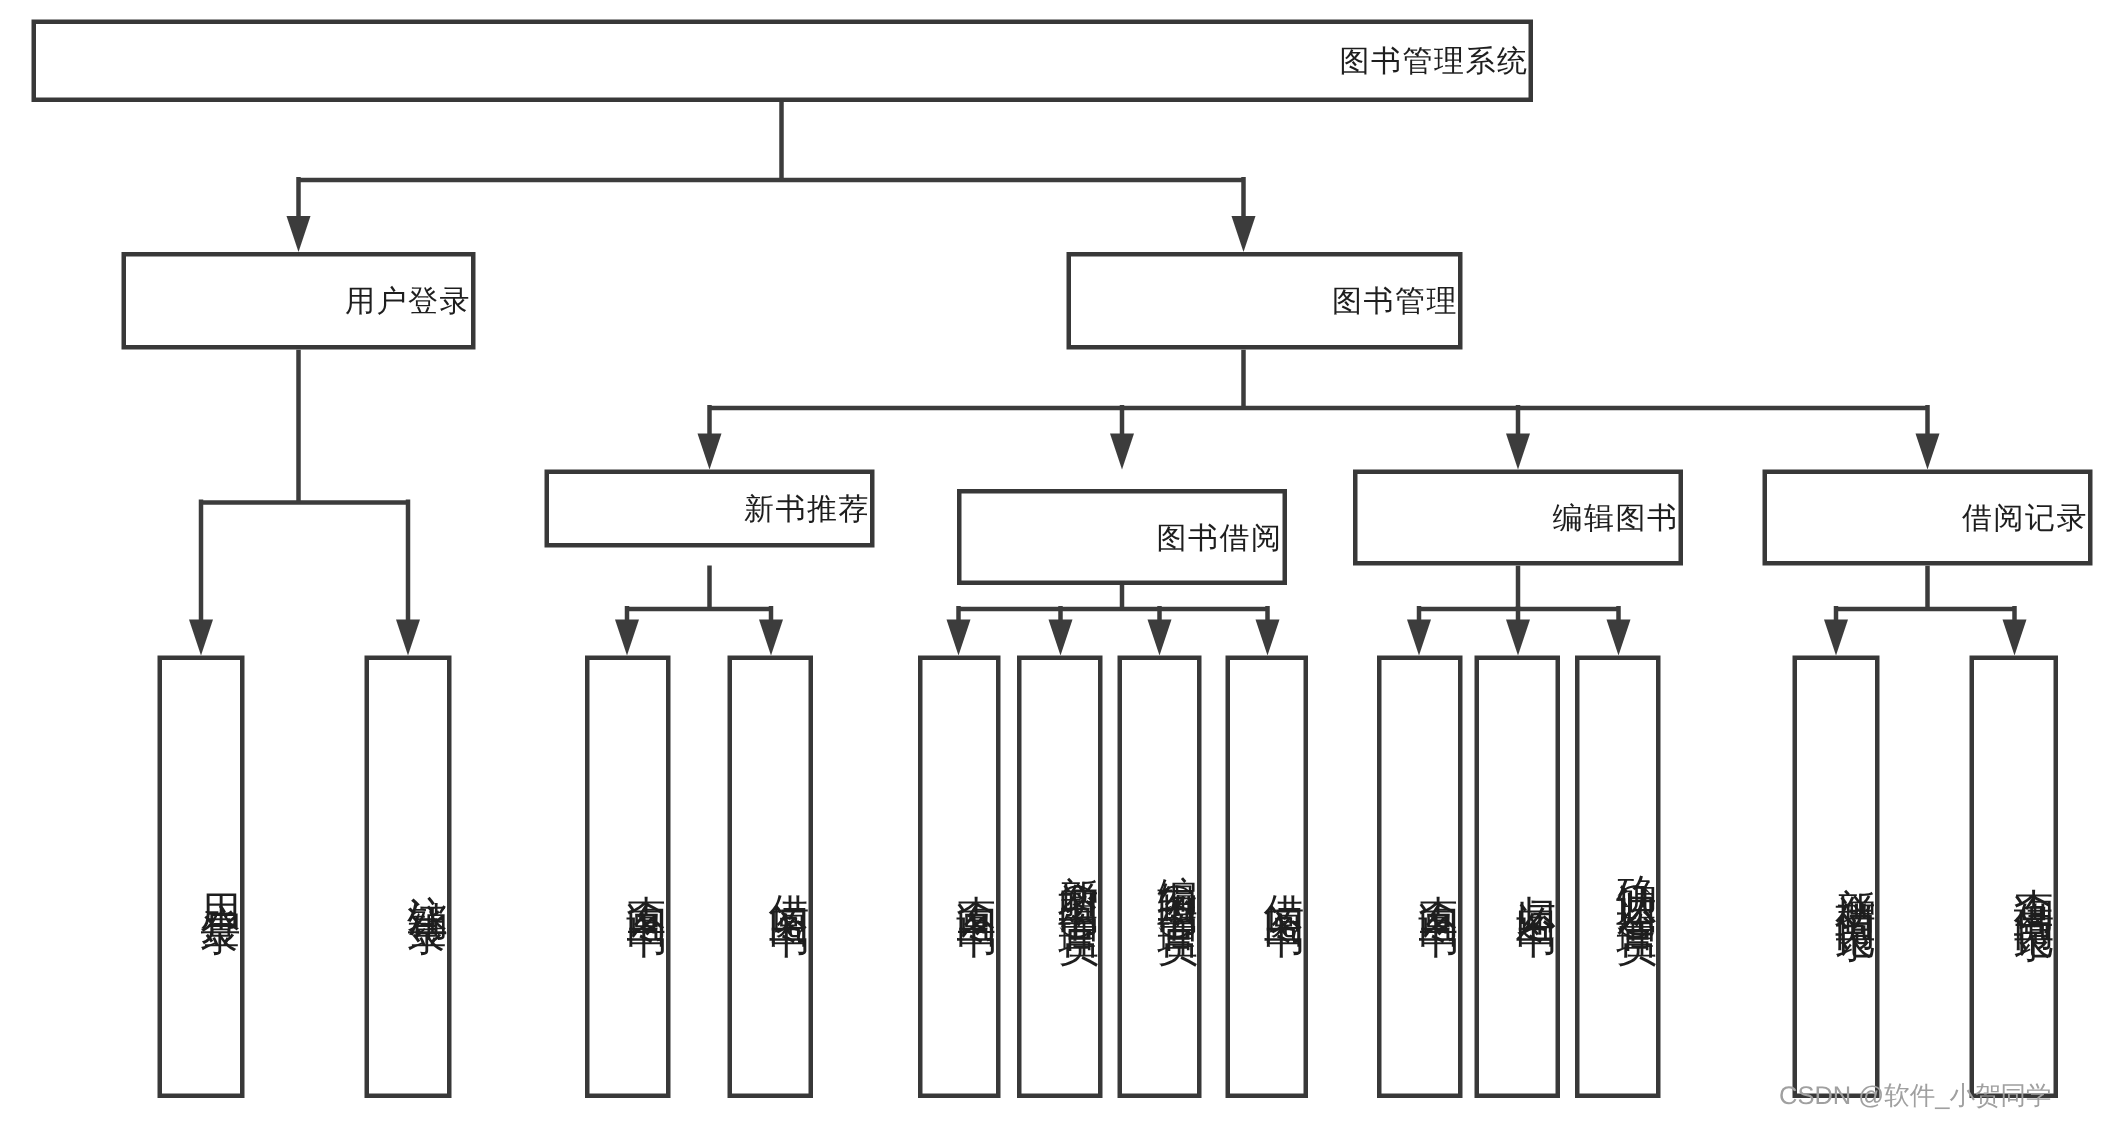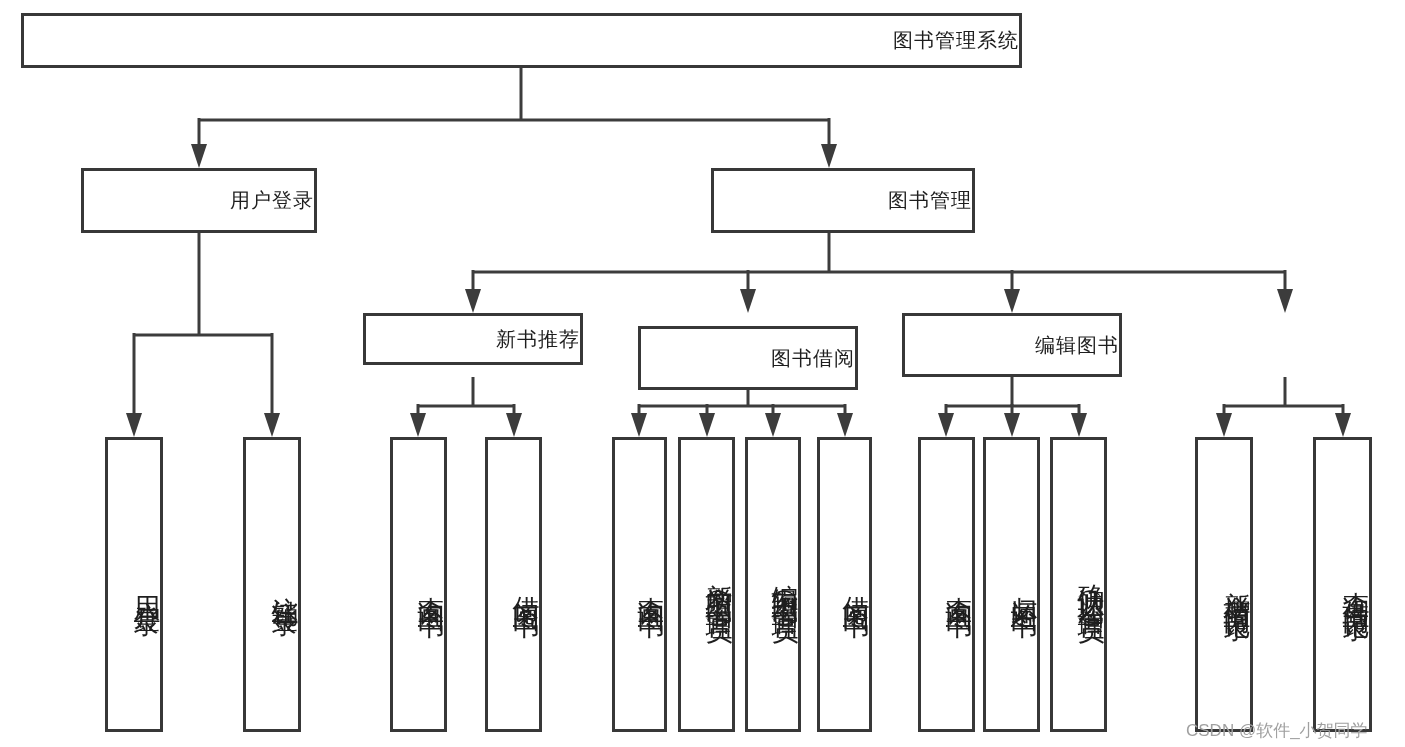--- a/index.html
+++ b/index.html
@@ -140,20 +140,23 @@
 
   <div class="box" style="left:363px;top:313px;width:220px;height:52px">
     <span class="hlabel">新书推荐</span>
   </div>
   <div class="box" style="left:638px;top:326px;width:220px;height:64px">
     <span class="hlabel">图书借阅</span>
   </div>
   <div class="box" style="left:902px;top:313px;width:220px;height:64px">
     <span class="hlabel">编辑图书</span>
   </div>
+  <div class="box" style="left:1175px;top:313px;width:220px;height:64px">
+    <span class="hlabel">借阅记录</span>
+  </div>
 
   <div class="box" style="left:105px;top:437px;width:58px;height:295px">
     <span class="vlabel">用户登录</span>
   </div>
   <div class="box" style="left:243px;top:437px;width:58px;height:295px">
     <span class="vlabel">注销登录</span>
   </div>
 
   <div class="box" style="left:390px;top:437px;width:57px;height:295px">
     <span class="vlabel">查询图书</span>

